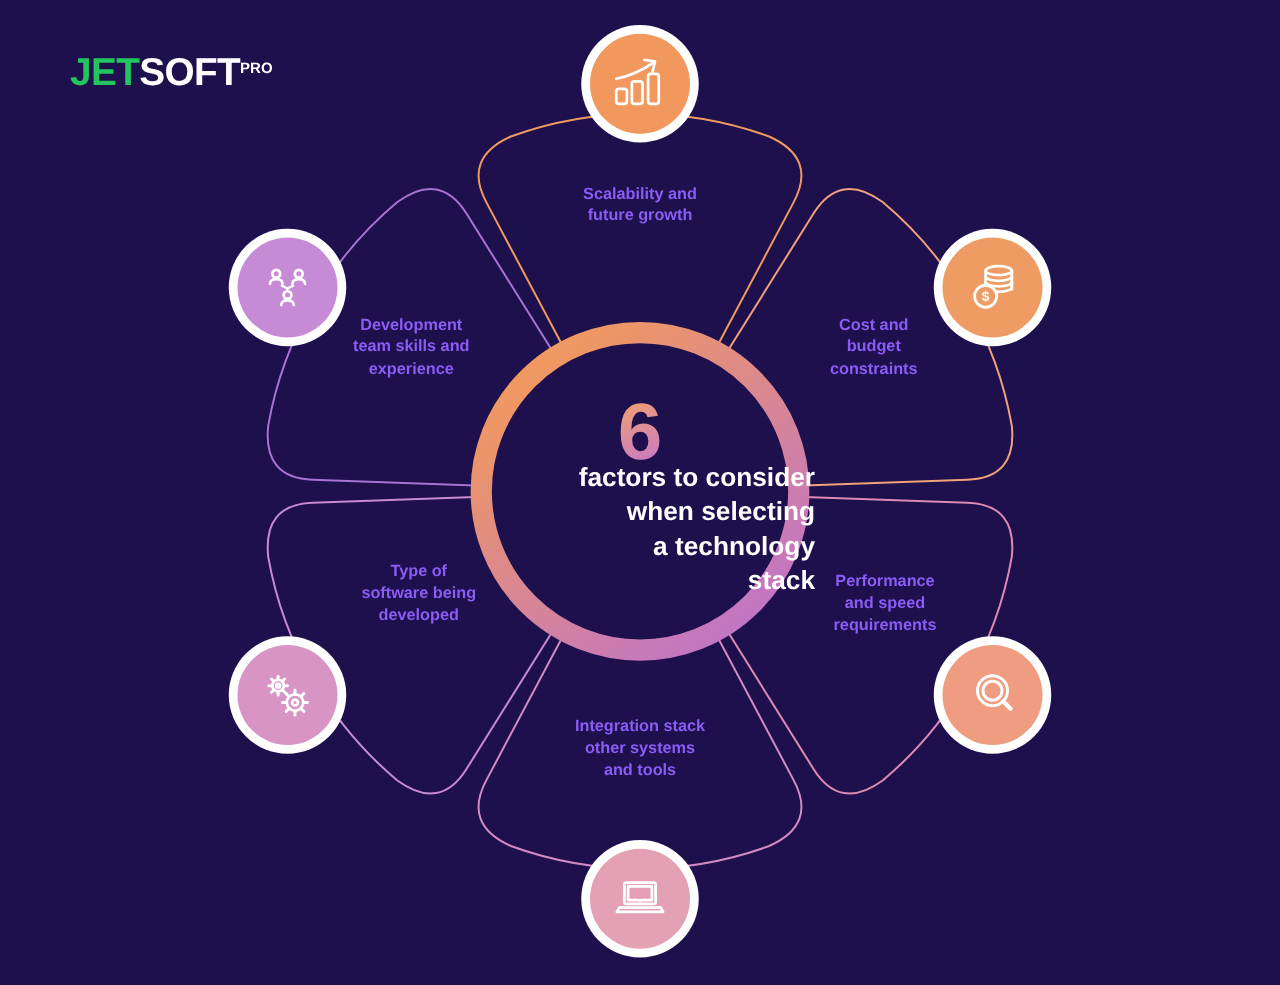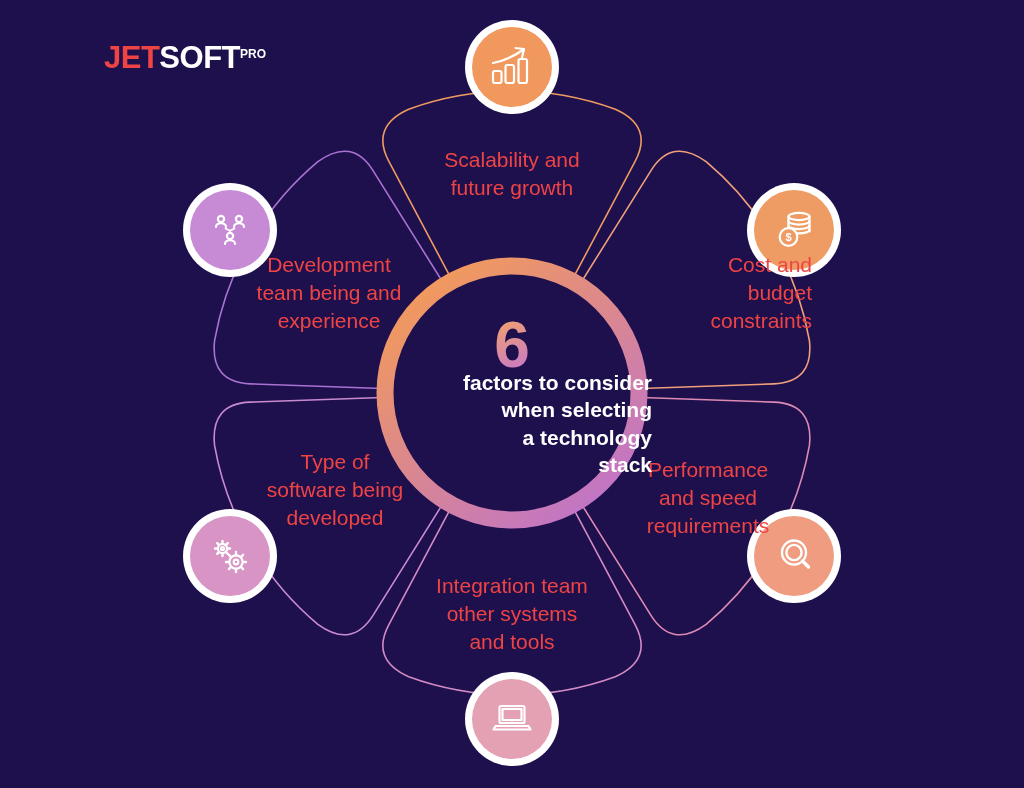--- a/index.html
+++ b/index.html
@@ -6,34 +6,34 @@
   .stage{
     position:relative;width:1024px;height:788px;overflow:hidden;
     font-family:"Liberation Sans", sans-serif;
   }
   .stage svg{position:absolute;left:0;top:0;}
   .logo{
     position:absolute;left:56px;top:40px;
     font-weight:700;font-size:31px;letter-spacing:-0.5px;color:#fff;
     user-select:none;
   }
-  .logo .jet{color:#ef4444;margin-left:48px;}
+  .logo .jet{color:#22c55e;}
   .logo .pro{font-size:12px;position:relative;top:-10px;letter-spacing:0;}
   .label{
     position:absolute;width:280px;text-align:center;
-    color:#ef4444;font-weight:400;font-size:21px;line-height:1.33;
+    color:#8b5cf6;font-weight:700;font-size:13px;line-height:1.33;
     white-space:pre-line;
   }
   .center-title{
     position:absolute;left:372px;top:369px;width:280px;text-align:right;
     color:#FFFFFF;font-weight:700;font-size:21px;line-height:1.3;
     white-space:pre-line;
   }
   .f0{left:372px;top:146px;}
-  .f1{left:532px;top:251px;text-align:right;}
+  .f1{left:559px;top:251px;}
   .f2{left:568px;top:456px;}
   .f3{left:372px;top:572px;}
   .f4{left:195px;top:448px;}
   .f5{left:189px;top:251px;}
 </style>
 </head>
 <body>
 
 <div class="stage">
 
@@ -142,28 +142,28 @@
   <div class="logo"><span class="jet">JET</span><span>SOFT</span><span class="pro">PRO</span></div>
 
   <div class="label f0">Scalability and
 future growth</div>
   <div class="label f1">Cost and
 budget
 constraints</div>
   <div class="label f2">Performance
 and speed
 requirements</div>
-  <div class="label f3">Integration team
+  <div class="label f3">Integration stack
 other systems
 and tools</div>
   <div class="label f4">Type of
 software being
 developed</div>
   <div class="label f5">Development
-team being and
+team skills and
 experience</div>
 
   <div class="center-title">factors to consider
 when selecting
 a technology
 stack</div>
 
 </div>
 
 </body></html>

